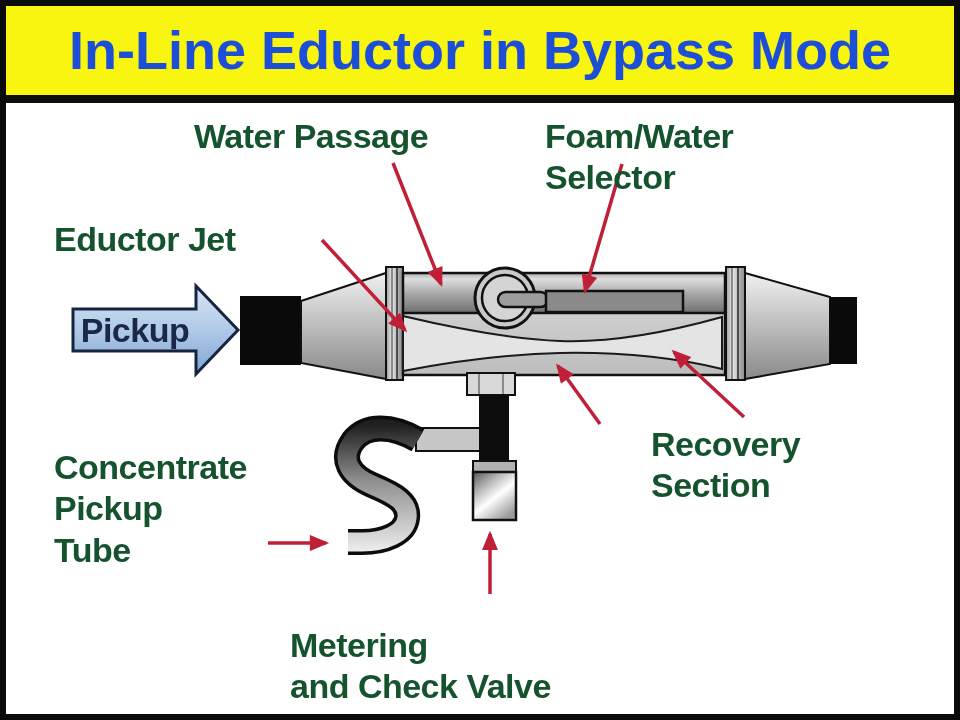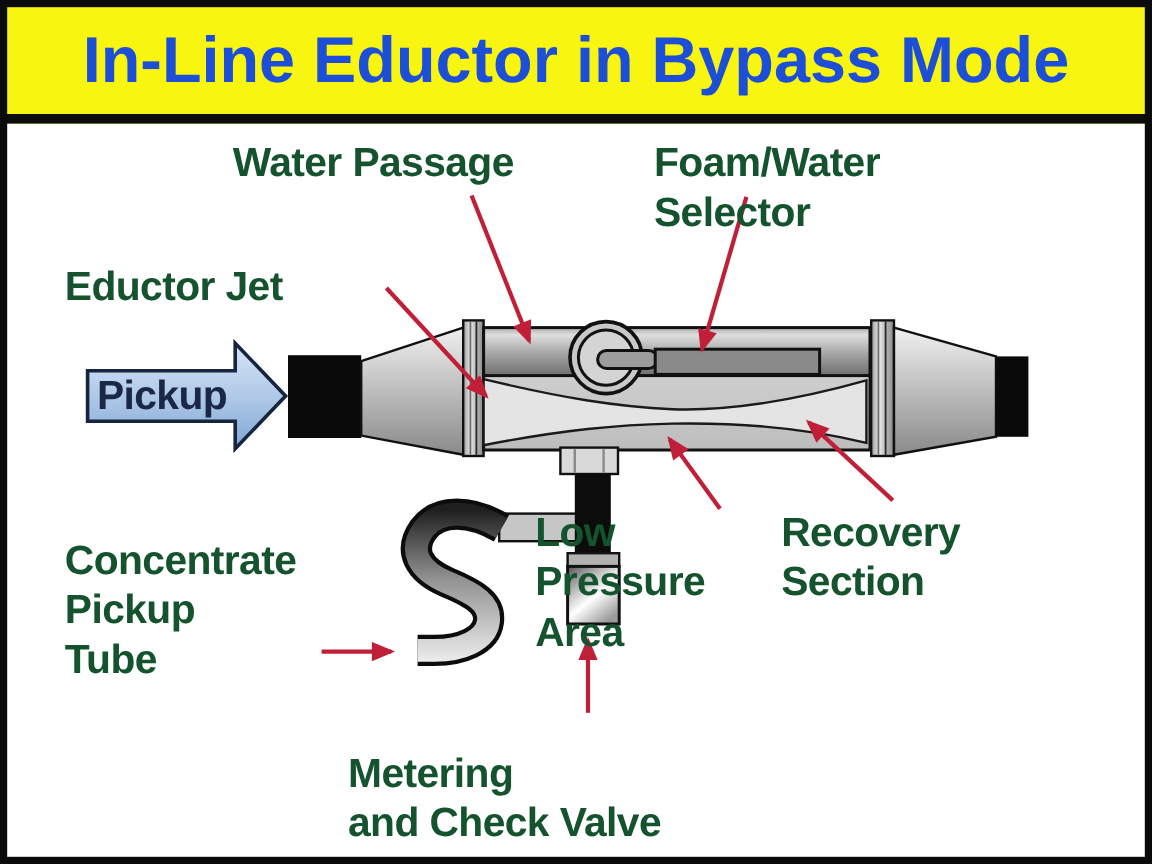--- a/index.html
+++ b/index.html
@@ -156,23 +156,20 @@
 
   <div class="lbl" style="left:545px;top:116px;width:320px;">Foam/Water
 Selector</div>
 
   <div class="lbl-inlet">Pickup</div>
 
   <div class="lbl" style="left:54px;top:447px;width:320px;">Concentrate
 Pickup
 Tube</div>
 
-  <div class="lbl" style="left:446px;top:424px;width:320px;">Low
-Pressure
-Area</div>
 
   <div class="lbl" style="left:651px;top:424px;width:320px;">Recovery
 Section</div>
 
   <div class="lbl" style="left:290px;top:596px;width:400px;margin-top:29px;">Metering
 and Check Valve</div>
 
   <div class="frame"></div>
 </div>
 

